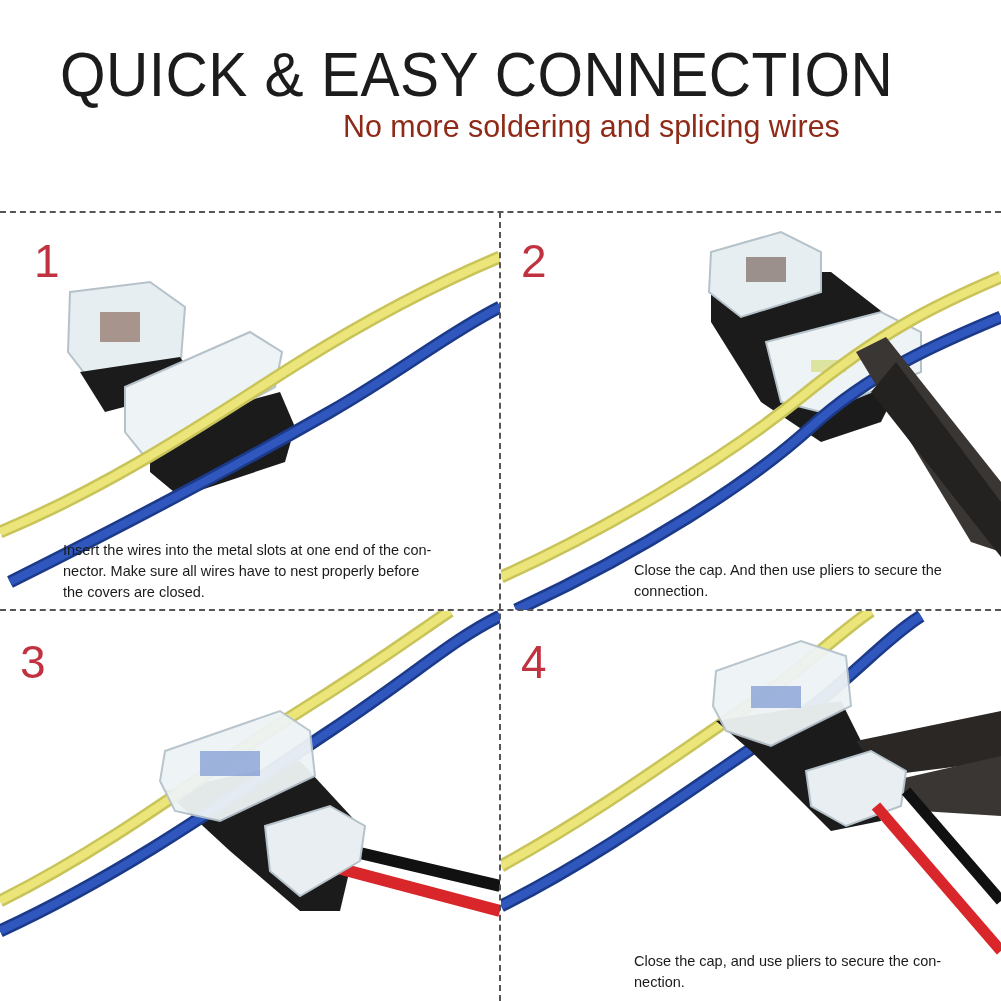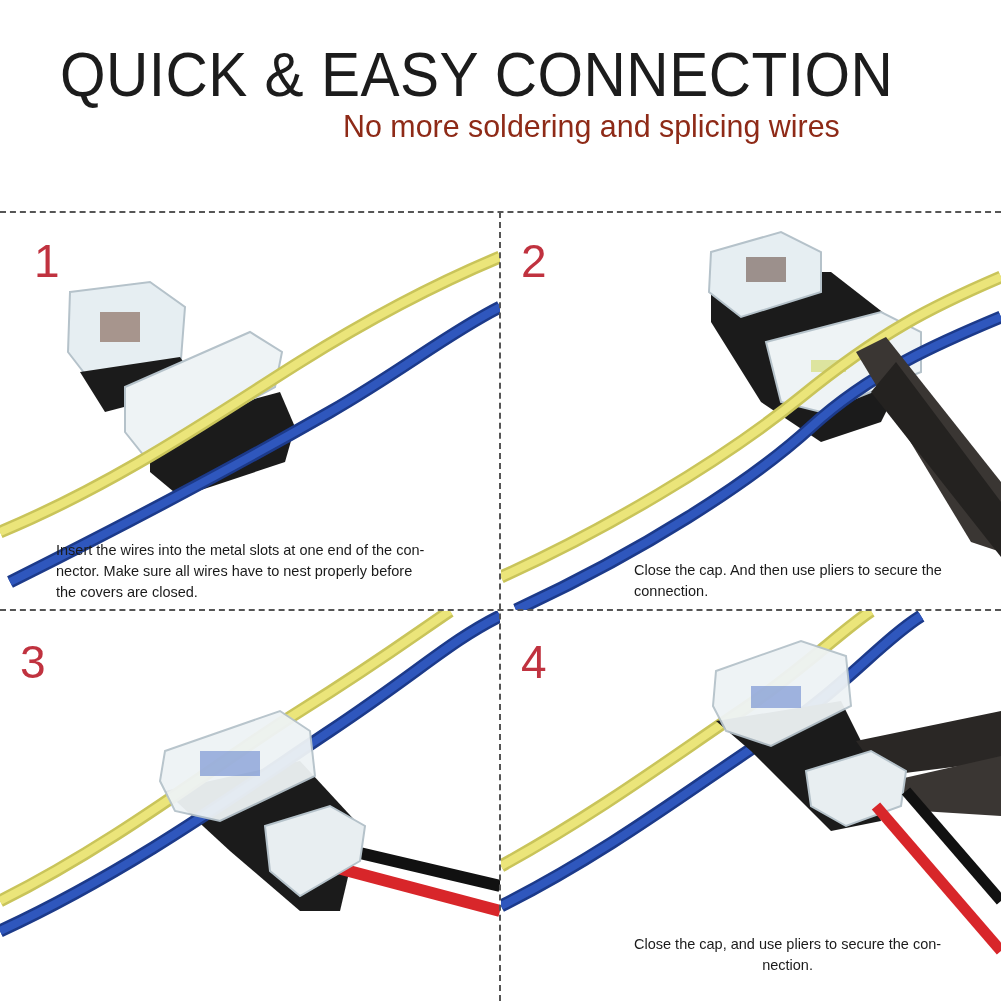--- a/index.html
+++ b/index.html
@@ -30,21 +30,21 @@
 
     <path d="M125 175 L250 120 L282 140 L275 175 L145 245 L125 220 Z" fill="#eef3f5" stroke="#b5c2ca" stroke-width="2"></path>
 
     <path d="M0 320 C 120 270, 220 200, 300 150 S 440 70, 500 45" fill="none" stroke="#c9c45a" stroke-width="13"></path>
     <path d="M0 320 C 120 270, 220 200, 300 150 S 440 70, 500 45" fill="none" stroke="#ebe57a" stroke-width="8"></path>
 
     <path d="M10 370 C 150 300, 260 240, 330 200 S 450 120, 500 95" fill="none" stroke="#1c3a8a" stroke-width="13"></path>
     <path d="M10 370 C 150 300, 260 240, 330 200 S 450 120, 500 95" fill="none" stroke="#2f57bd" stroke-width="8"></path>
   </svg>
   <div class="step-num" style="left:34px; top:22px;">1</div>
-  <div class="caption" style="left:56px; top:328px;">Insert the wires into the metal slots at one end of the con-
+  <div class="caption" style="left:63px; top:328px;">Insert the wires into the metal slots at one end of the con-
 nector. Make sure all wires have to nest properly before
 the covers are closed.</div>
 </div>
 
 <div class="panel" style="left:501px; top:212px; height:398px;">
   <svg width="500" height="398" viewBox="0 0 500 398">
 
     <path d="M210 60 L330 60 L420 130 L380 210 L320 230 L260 190 L210 110 Z" fill="#1b1b1b"></path>
 
     <path d="M210 40 L280 20 L320 40 L320 80 L240 105 L208 80 Z" fill="#e6eef2" stroke="#b5c2ca" stroke-width="2"></path>
@@ -105,19 +105,19 @@
 
     <path d="M355 130 L500 100 L500 150 L380 165 Z" fill="#2a2725"></path>
     <path d="M390 170 L500 145 L500 205 L420 200 Z" fill="#3a3633"></path>
 
     <path d="M305 160 L370 140 L405 160 L400 195 L345 215 L310 195 Z" fill="#e8eef1" stroke="#b5c2ca" stroke-width="2"></path>
 
     <path d="M375 195 L500 340" stroke="#d8262a" stroke-width="11"></path>
     <path d="M405 180 L500 290" stroke="#111" stroke-width="11"></path>
   </svg>
   <div class="step-num" style="left:20px; top:24px;">4</div>
-  <div class="caption" style="left:133px; top:323px;text-align:center;">Close the cap, and use pliers to secure the con-
+  <div class="caption" style="left:133px; top:340px;">Close the cap, and use pliers to secure the con-
 nection.</div>
 </div>
 
 <div class="hline" style="top:211px;"></div>
 <div class="hline" style="top:609px;"></div>
 <div class="vline"></div>
 
 </body></html>

